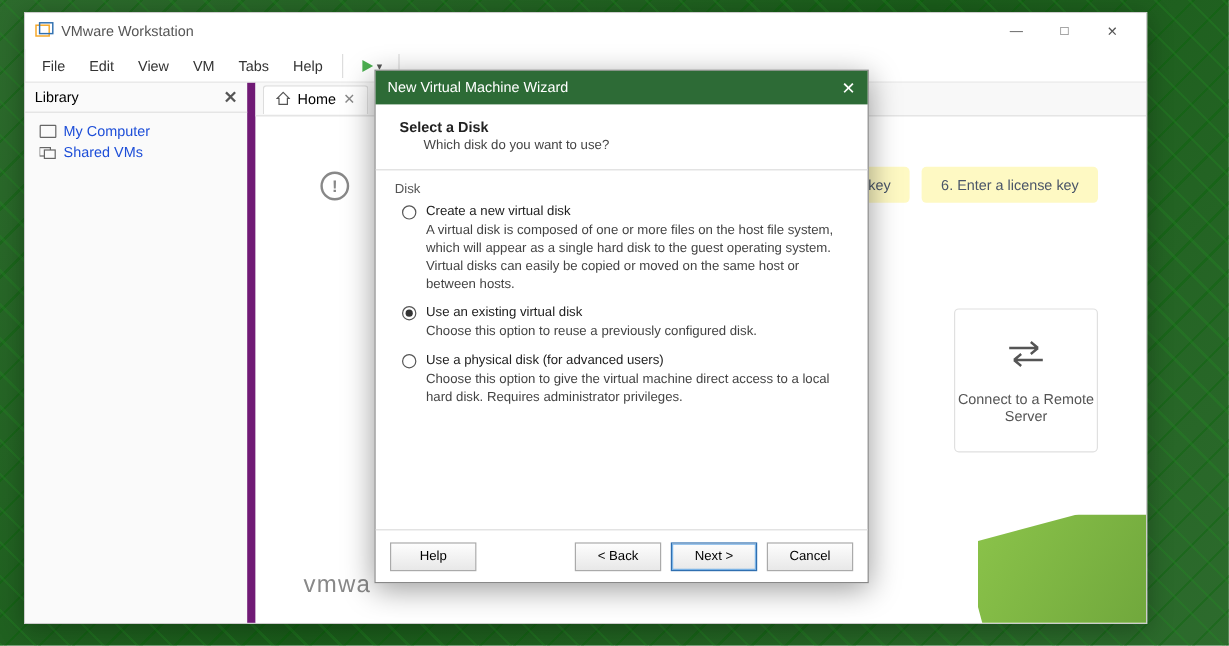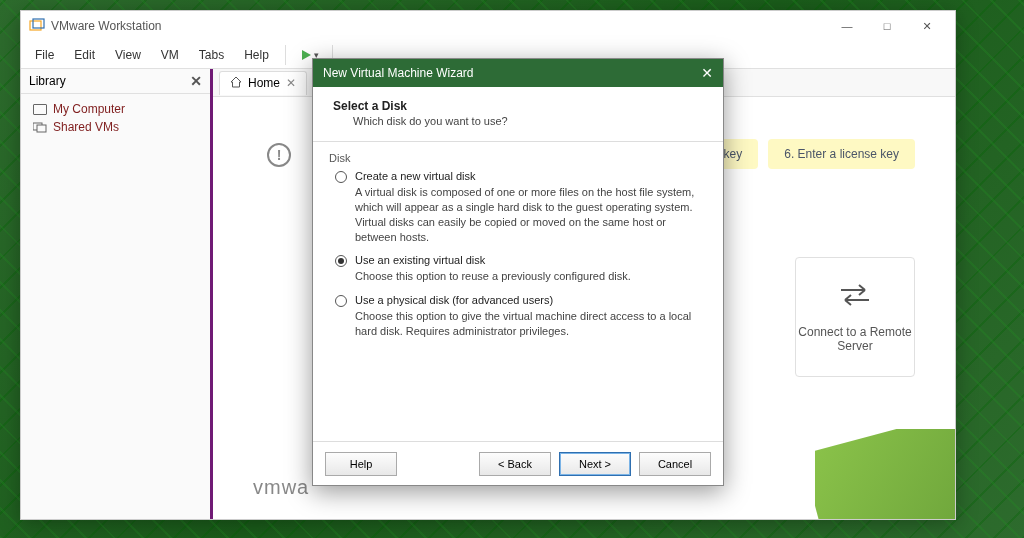--- a/index.html
+++ b/index.html
@@ -20,28 +20,28 @@
     .titlebar { height: 30px; display: flex; align-items: center; padding: 0 8px; background: #fff; }
     .titlebar .app-icon { width: 16px; height: 16px; margin-right: 6px; }
     .titlebar .title { font-size: 12px; color: #555; flex: 1; }
     .winbtns { display: flex; gap: 0; }
     .winbtn { width: 40px; height: 28px; display: flex; align-items: center; justify-content: center; color: #555; font-size: 11px; }
     .menubar { height: 28px; display: flex; align-items: center; padding: 0 6px; gap: 4px; border-bottom: 1px solid #e0e0e0; }
     .menubar .mitem { font-size: 12px; color: #333; padding: 4px 8px; }
     .menubar .playbtn { color: #4caf50; font-size: 14px; padding: 0 6px; display: flex; align-items: center; }
     .menubar .sep { width: 1px; height: 20px; background: #ddd; margin: 0 4px; }
     .body { flex: 1; display: flex; }
-    .library { width: 192px; border-right: 3px solid #701a75; display: flex; flex-direction: column; background: #fafafa; }
+    .library { width: 192px; border-right: 7px solid #701a75; display: flex; flex-direction: column; background: #fafafa; }
     .library-hdr { display: flex; align-items: center; justify-content: space-between; padding: 4px 8px; font-size: 12px; border-bottom: 1px solid #e0e0e0; }
     .library-hdr .x { font-size: 14px; font-weight: bold; color: #555; }
     .search-wrap { padding: 4px; border-bottom: 1px solid #e0e0e0; }
     .searchbox { display: flex; align-items: center; border: 1px solid #ccc; background: #fff; height: 22px; padding: 0 6px; font-size: 11px; color: #888; }
     .searchbox .sicon { margin-right: 6px; color: #888; }
     .searchbox .sdrop { margin-left: auto; font-size: 9px; color: #555; }
-    .tree { padding: 6px 8px; font-size: 12px; color: #7f1d1d; }
+    .tree { padding: 6px 8px; font-size: 12px; color: #1d4ed8; }
     .tree-item { display: flex; align-items: center; gap: 6px; padding: 2px 4px; }
     .tree-item .ticon { width: 14px; height: 11px; border: 1px solid #666; border-radius: 1px; position: relative; }
     .tree-item .ticon2 { width: 14px; height: 11px; position: relative; }
     .main { flex: 1; display: flex; flex-direction: column; background: #fff; }
     .tabbar { height: 28px; display: flex; align-items: center; padding: 0 6px; border-bottom: 1px solid #e0e0e0; background: #f8f8f8; }
     .tab { display: flex; align-items: center; gap: 6px; padding: 4px 10px; font-size: 12px; background: #fff; border: 1px solid #ddd; border-bottom: none; border-radius: 3px 3px 0 0; }
     .tab .homeicon { color: #555; }
     .tab .tx { font-size: 12px; color: #888; }
     .content { flex: 1; position: relative; padding: 30px 40px; }
     .alerticon { position: absolute; left: 54px; top: 46px; width: 24px; height: 24px; border: 2px solid #888; border-radius: 50%; display: flex; align-items: center; justify-content: center; font-weight: bold; color: #888; font-size: 14px; }

